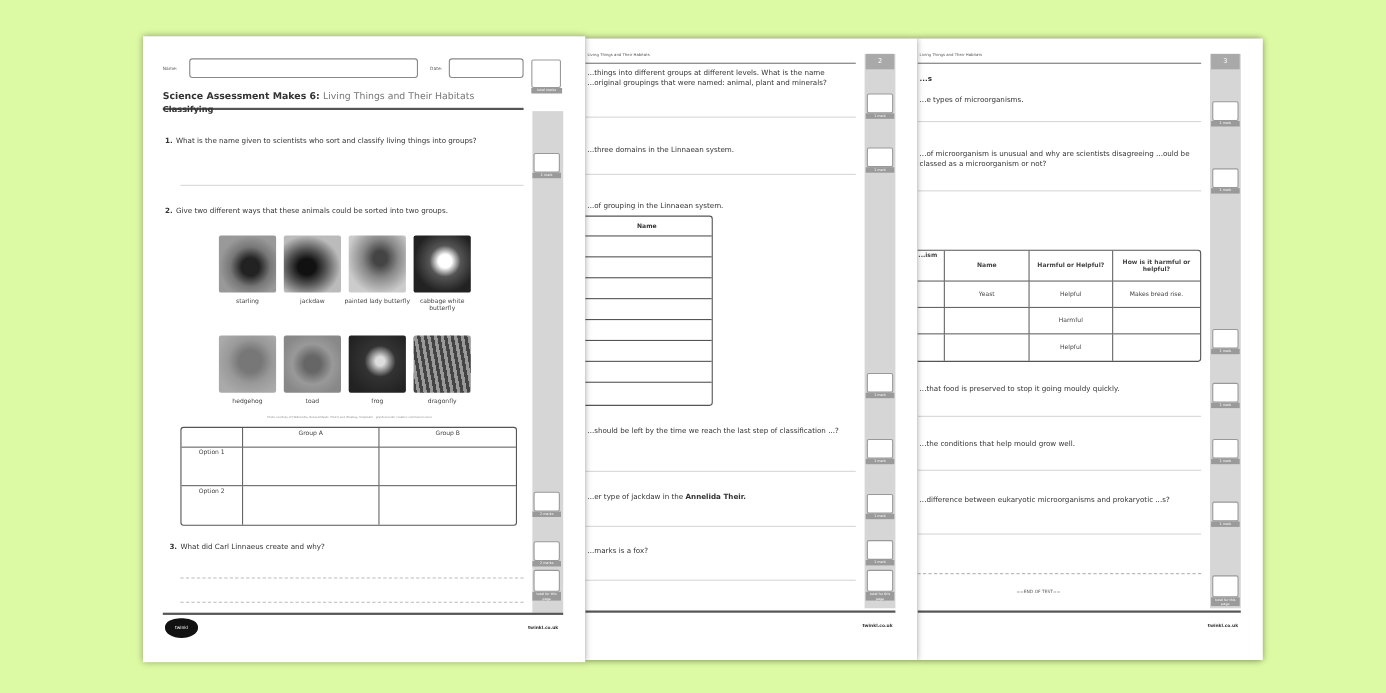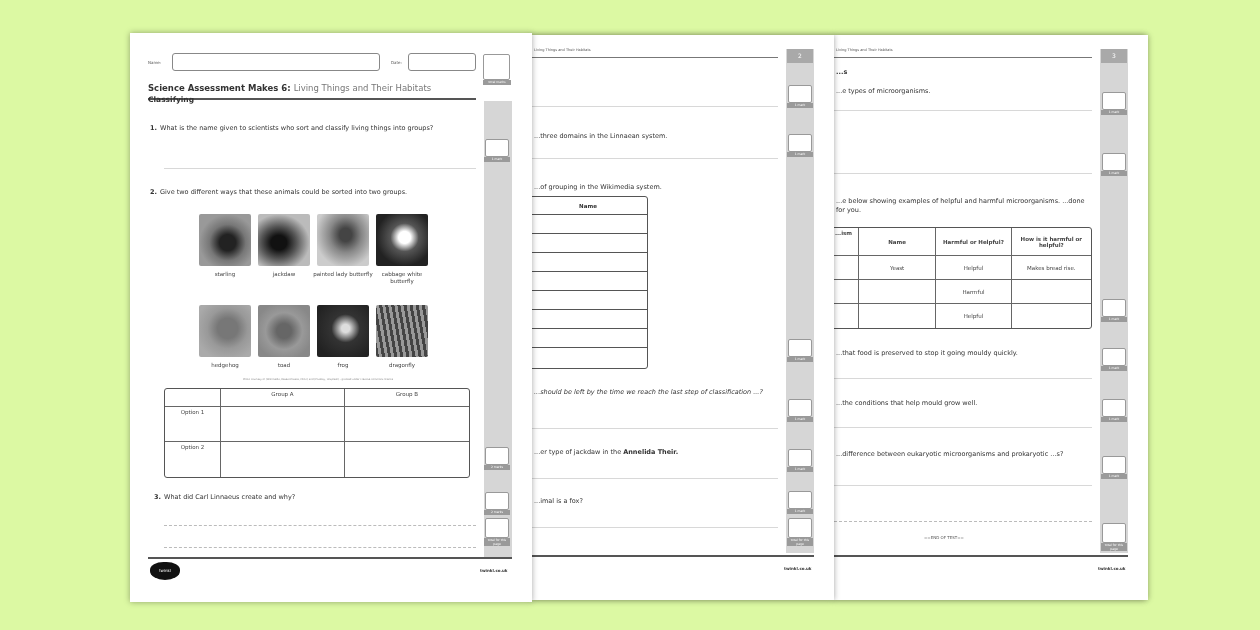--- a/index.html
+++ b/index.html
@@ -133,48 +133,49 @@
 
   <div class="thick" style="left:18px;top:524px;width:364px;"></div>
   <div class="logo" style="left:20px;top:529px;">twinkl</div>
   <div class="footer-url" style="left:350px;top:535px;">twinkl.co.uk</div>
 </div>
 
 <div class="page" id="page2">
   <div class="small abs" style="left:2px;top:13px;font-size:3.5px;">Living Things and Their Habitats</div>
   <div class="thick" style="left:0;top:22px;width:246px;height:1px;background:#777;"></div>
 
+  <div class="q abs" style="left:2px;top:27px;width:244px;">...things into different groups at different levels. What is the name ...original groupings that were named: animal, plant and minerals?</div>
   <div class="rule" style="left:0;top:71px;width:246px;"></div>
 
   <div class="q abs" style="left:2px;top:97px;width:244px;">...three domains in the Linnaean system.</div>
   <div class="rule" style="left:0;top:123px;width:246px;"></div>
 
-  <div class="q abs" style="left:2px;top:148px;width:244px;">...of grouping in the Wikimedia system.</div>
+  <div class="q abs" style="left:2px;top:148px;width:244px;">...of grouping in the Linnaean system.</div>
 
   <div class="abs" style="left:-4px;top:161px;width:120px;height:173px;border:1px solid #555;border-radius:3px;">
     <div style="height:18px;border-bottom:1px solid #555;font-size:5.5px;font-weight:bold;text-align:center;line-height:18px;color:#333;">Name</div>
     <div style="height:19px;border-bottom:1px solid #555;"></div>
     <div style="height:19px;border-bottom:1px solid #555;"></div>
     <div style="height:19px;border-bottom:1px solid #555;"></div>
     <div style="height:19px;border-bottom:1px solid #555;"></div>
     <div style="height:19px;border-bottom:1px solid #555;"></div>
     <div style="height:19px;border-bottom:1px solid #555;"></div>
     <div style="height:19px;border-bottom:1px solid #555;"></div>
     <div style="height:19px;"></div>
   </div>
 
-  <div class="q abs" style="left:2px;top:353px;width:244px;font-style:italic;">...should be left by the time we reach the last step of classification ...?</div>
+  <div class="q abs" style="left:2px;top:353px;width:244px;">...should be left by the time we reach the last step of classification ...?</div>
   <div class="rule" style="left:0;top:393px;width:246px;"></div>
 
   <div class="q abs" style="left:2px;top:413px;width:244px;">
     <span>...er type of jackdaw in the </span><b>Annelida Their.</b>
   </div>
   <div class="rule" style="left:0;top:443px;width:246px;"></div>
 
-  <div class="q abs" style="left:2px;top:462px;width:244px;">...imal is a fox?</div>
+  <div class="q abs" style="left:2px;top:462px;width:244px;">...marks is a fox?</div>
   <div class="rule" style="left:0;top:492px;width:246px;"></div>
 
   <div class="markcol" style="left:254px;top:14px;width:28px;height:504px;"></div>
   <div class="pagenum" style="left:255px;top:14px;">2</div>
   <div class="markbox" style="left:256px;top:50px;"></div>
   <div class="marklabel" style="left:255px;top:68px;">1 mark</div>
   <div class="markbox" style="left:256px;top:99px;"></div>
   <div class="marklabel" style="left:255px;top:117px;">1 mark</div>
   <div class="markbox" style="left:256px;top:304px;"></div>
   <div class="marklabel" style="left:255px;top:322px;">1 mark</div>
@@ -192,23 +193,23 @@
 </div>
 
 <div class="page" id="page3">
   <div class="small abs" style="left:2px;top:13px;font-size:3.5px;">Living Things and Their Habitats</div>
   <div class="thick" style="left:0;top:22px;width:258px;height:1px;background:#777;"></div>
 
   <div class="section abs" style="left:2px;top:33px;font-size:6.5px;">...s</div>
   <div class="q abs" style="left:2px;top:52px;width:256px;">...e types of microorganisms.</div>
   <div class="rule" style="left:0;top:75px;width:258px;"></div>
 
+  <div class="q abs" style="left:2px;top:101px;width:256px;">...of microorganism is unusual and why are scientists disagreeing ...ould be classed as a microorganism or not?</div>
   <div class="rule" style="left:0;top:138px;width:258px;"></div>
 
-  <div class="q abs" style="left:2px;top:162px;width:256px;">...e below showing examples of helpful and harmful microorganisms. ...done for you.</div>
 
   <table class="grid" style="left:-6px;top:192px;width:264px;">
     <tbody>
         <tr style="height:28px;">
       <th style="width:30px;font-weight:bold;">...ism</th>
       <th style="width:78px;font-weight:bold;vertical-align:middle;">Name</th>
       <th style="width:76px;font-weight:bold;vertical-align:middle;">Harmful or Helpful?</th>
       <th style="width:80px;font-weight:bold;vertical-align:middle;">How is it harmful or helpful?</th>
     </tr>
     <tr style="height:24px;">

